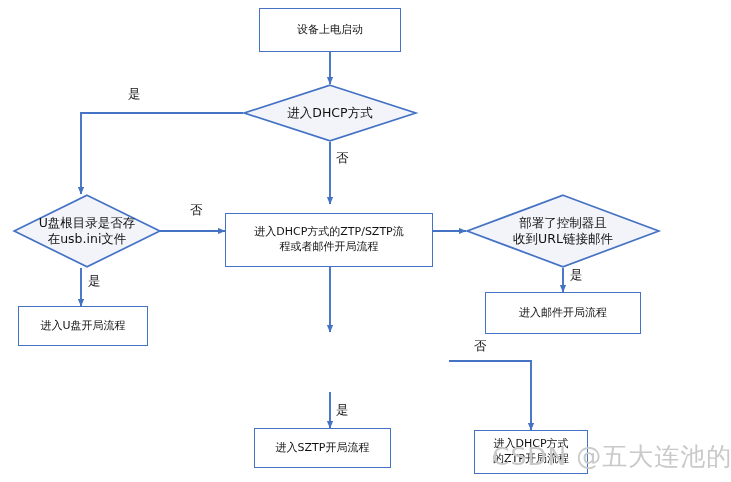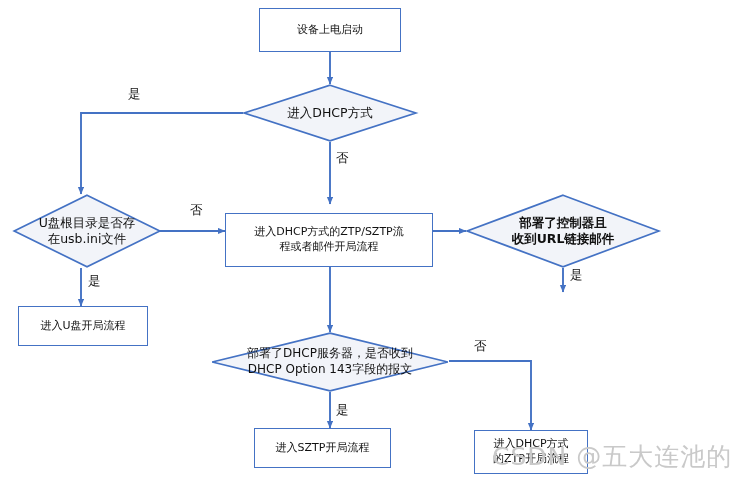--- a/index.html
+++ b/index.html
@@ -98,40 +98,36 @@
     </svg>
     <div class="dlabel">U盘根目录是否存
 在usb.ini文件</div>
   </div>
 
   <div class="node proc" style="left:225px;top:213px;width:208px;height:54px;">
     <span class="inner">进入DHCP方式的ZTP/SZTP流
 程或者邮件开局流程</span>
   </div>
 
-  <div class="dia" style="left:466px;top:194px;width:194px;height:74px;font-weight:bold;">
+  <div class="dia" style="left:466px;top:194px;width:194px;height:74px;">
     <svg width="194" height="74" viewBox="0 0 194 74">
       <polygon points="97,1.2 192.8,37 97,72.8 1.2,37" fill="#F2F4F9" stroke="#4472C4" stroke-width="1.7"></polygon>
     </svg>
     <div class="dlabel">部署了控制器且
 收到URL链接邮件</div>
   </div>
 
   <div class="node proc" style="left:18px;top:306px;width:130px;height:40px;align-items:center;">
     <span class="inner">进入U盘开局流程</span>
   </div>
 
+  <div class="node proc" style="left:485px;top:292px;width:156px;height:42px;">
+    <span class="inner">进入邮件开局流程</span>
+  </div>
 
-  <div class="dia" style="left:211px;top:332px;width:238px;height:60px;">
-    <svg width="238" height="60" viewBox="0 0 238 60">
-      <polygon points="119,1.2 236.8,30 119,58.8 1.2,30" fill="#F2F4F9" stroke="#4472C4" stroke-width="1.7"></polygon>
-    </svg>
-    <div class="dlabel" style="font-size:12px;">部署了DHCP服务器，是否收到
-DHCP Option 143字段的报文</div>
-  </div>
 
   <div class="node proc" style="left:254px;top:428px;width:137px;height:40px;">
     <span class="inner">进入SZTP开局流程</span>
   </div>
 
   <div class="node proc" style="left:474px;top:430px;width:114px;height:44px;">
     <span class="inner">进入DHCP方式
 的ZTP开局流程</span>
   </div>
 

